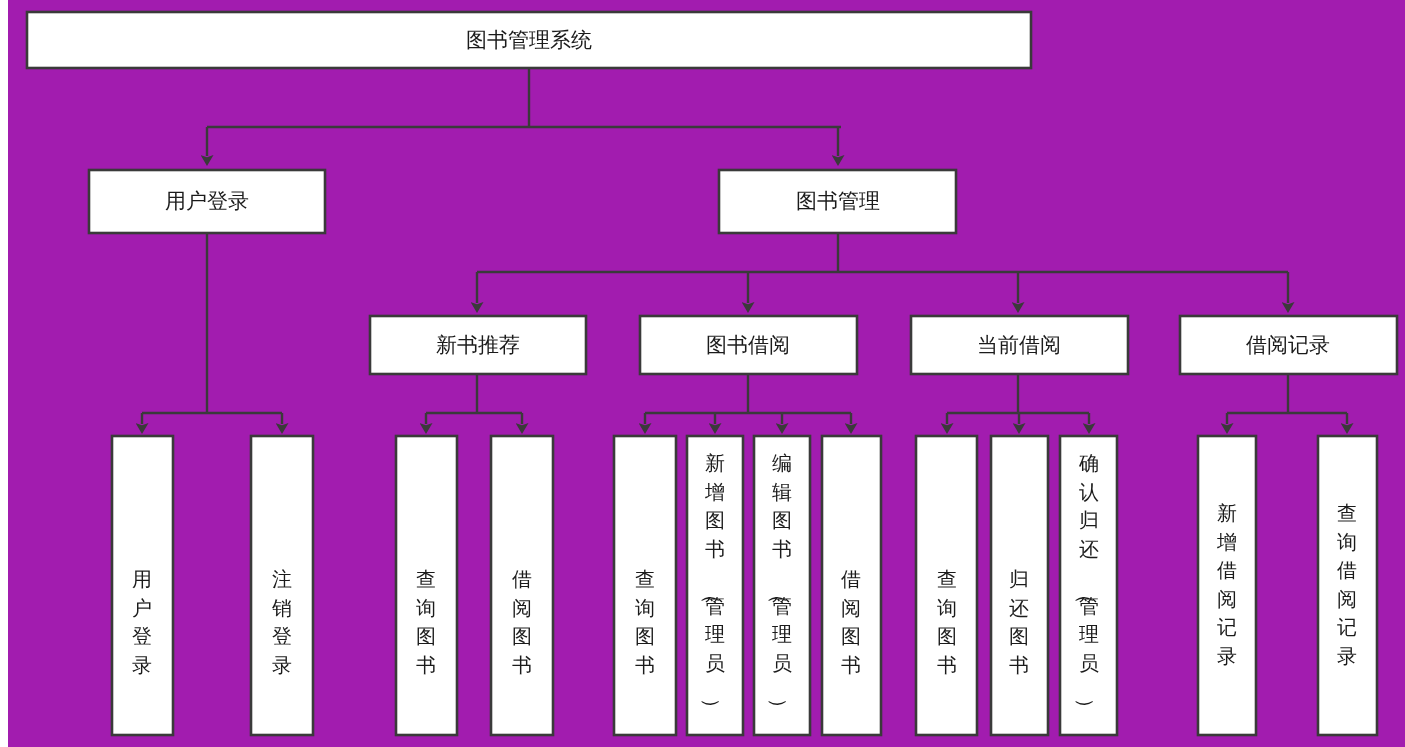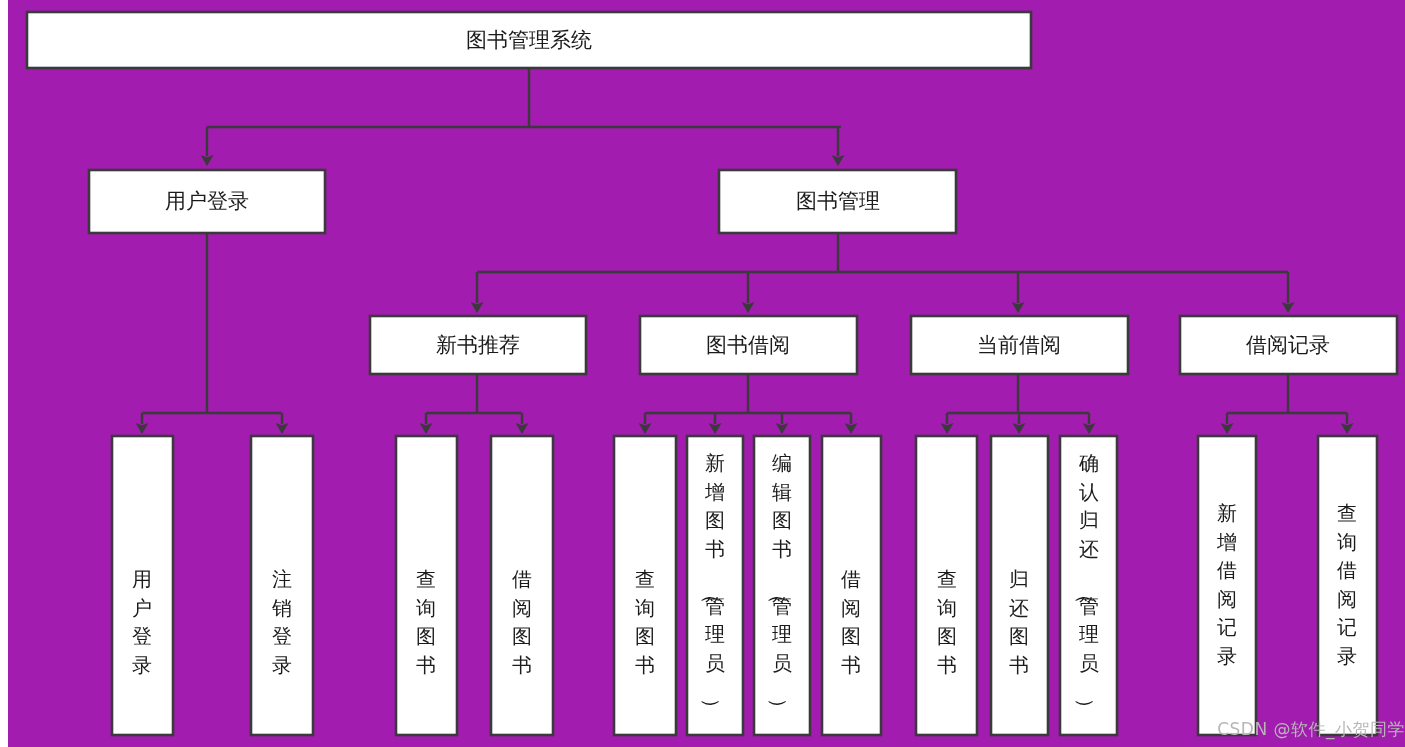--- a/index.html
+++ b/index.html
@@ -215,15 +215,14 @@
       <rect class="node-rect" x="1190" y="436" width="58" height="299"></rect>
       <text class="node-label-v" x="1219" y="520"><tspan x="1219" y="520">新</tspan><tspan x="1219" y="548.5">增</tspan><tspan x="1219" y="577">借</tspan><tspan x="1219" y="605.5">阅</tspan><tspan x="1219" y="634">记</tspan><tspan x="1219" y="662.5">录</tspan></text>
     </g>
     <g>
       <rect class="node-rect" x="1310" y="436" width="59" height="299"></rect>
       <text class="node-label-v" x="1339" y="520"><tspan x="1339" y="520">查</tspan><tspan x="1339" y="548.5">询</tspan><tspan x="1339" y="577">借</tspan><tspan x="1339" y="605.5">阅</tspan><tspan x="1339" y="634">记</tspan><tspan x="1339" y="662.5">录</tspan></text>
     </g>
 
   </svg>
 
-  <div class="watermark">CSDN @软件_小贺同学</div>
 
 </div>
 
 </body></html>

